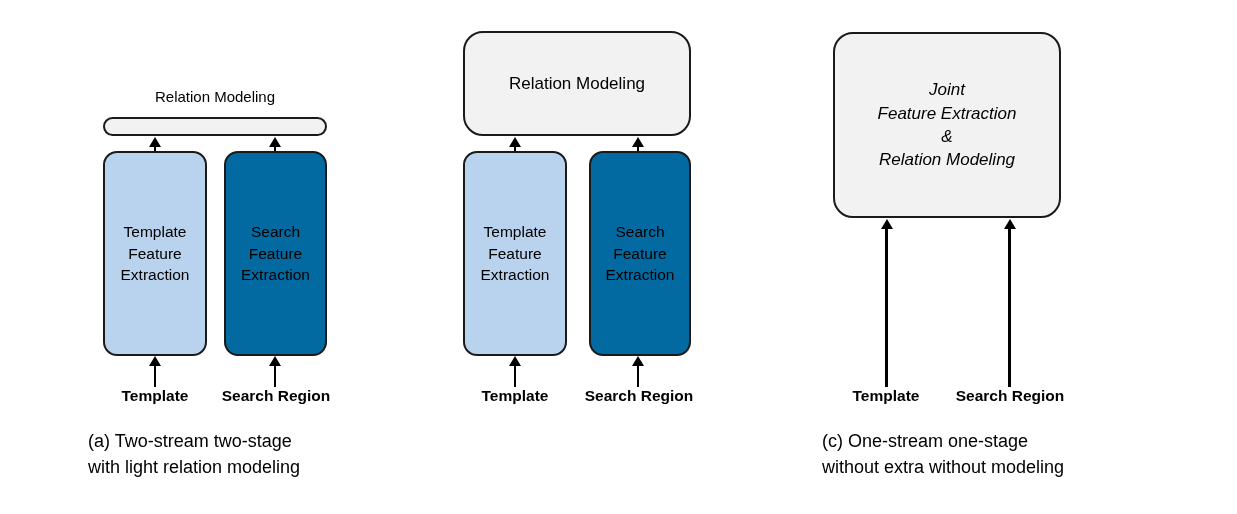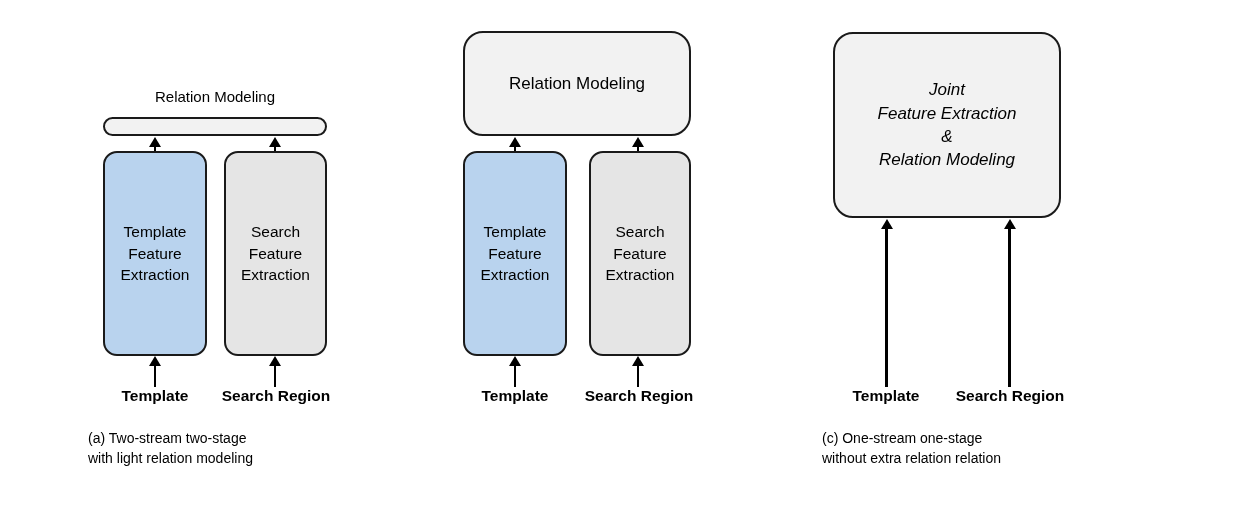--- a/index.html
+++ b/index.html
@@ -29,21 +29,21 @@
     display: flex;
     align-items: center;
     justify-content: center;
     text-align: center;
     line-height: 1.38;
     font-size: 15.5px;
     color: #000000;
     white-space: pre-line;
   }
   .node.blue   { background: #b9d3ee; }
-  .node.teal   { background: #e5e5e5; }
+  .node.teal   { background: #0369a1; }
   .node.grey   { background: #f2f2f2; }
 
   .node.stream {
     border-radius: 14px;
     font-size: 15.5px;
   }
   .node.bigbox {
     border-radius: 20px;
     font-size: 17px;
   }
@@ -93,21 +93,21 @@
     font-weight: 600;
     color: #000000;
     white-space: nowrap;
     text-align: center;
     transform: translateX(-50%);
   }
 
   
   .caption {
     position: absolute;
-    font-size: 14px;
+    font-size: 18px;
     color: #000000;
     line-height: 1.45;
     text-align: left;
     white-space: pre-line;
   }
 </style>
 </head>
 <body>
 
 <div id="canvas">
@@ -197,16 +197,16 @@
 
     <div class="arrow" style="left:1008px; top:228px; height:159px;">
         <span class="head"></span>
       </div>
 
     <div class="input-label" style="left:886px; top:387px;">Template</div>
 
     <div class="input-label" style="left:1010px; top:387px;">Search Region</div>
 
     <div class="caption" style="left:822px; top:428px; width:340px;">(c) One-stream one-stage
-without extra relation relation</div>
+without extra without modeling</div>
   </div>
 
 </div>
 
 </body></html>

